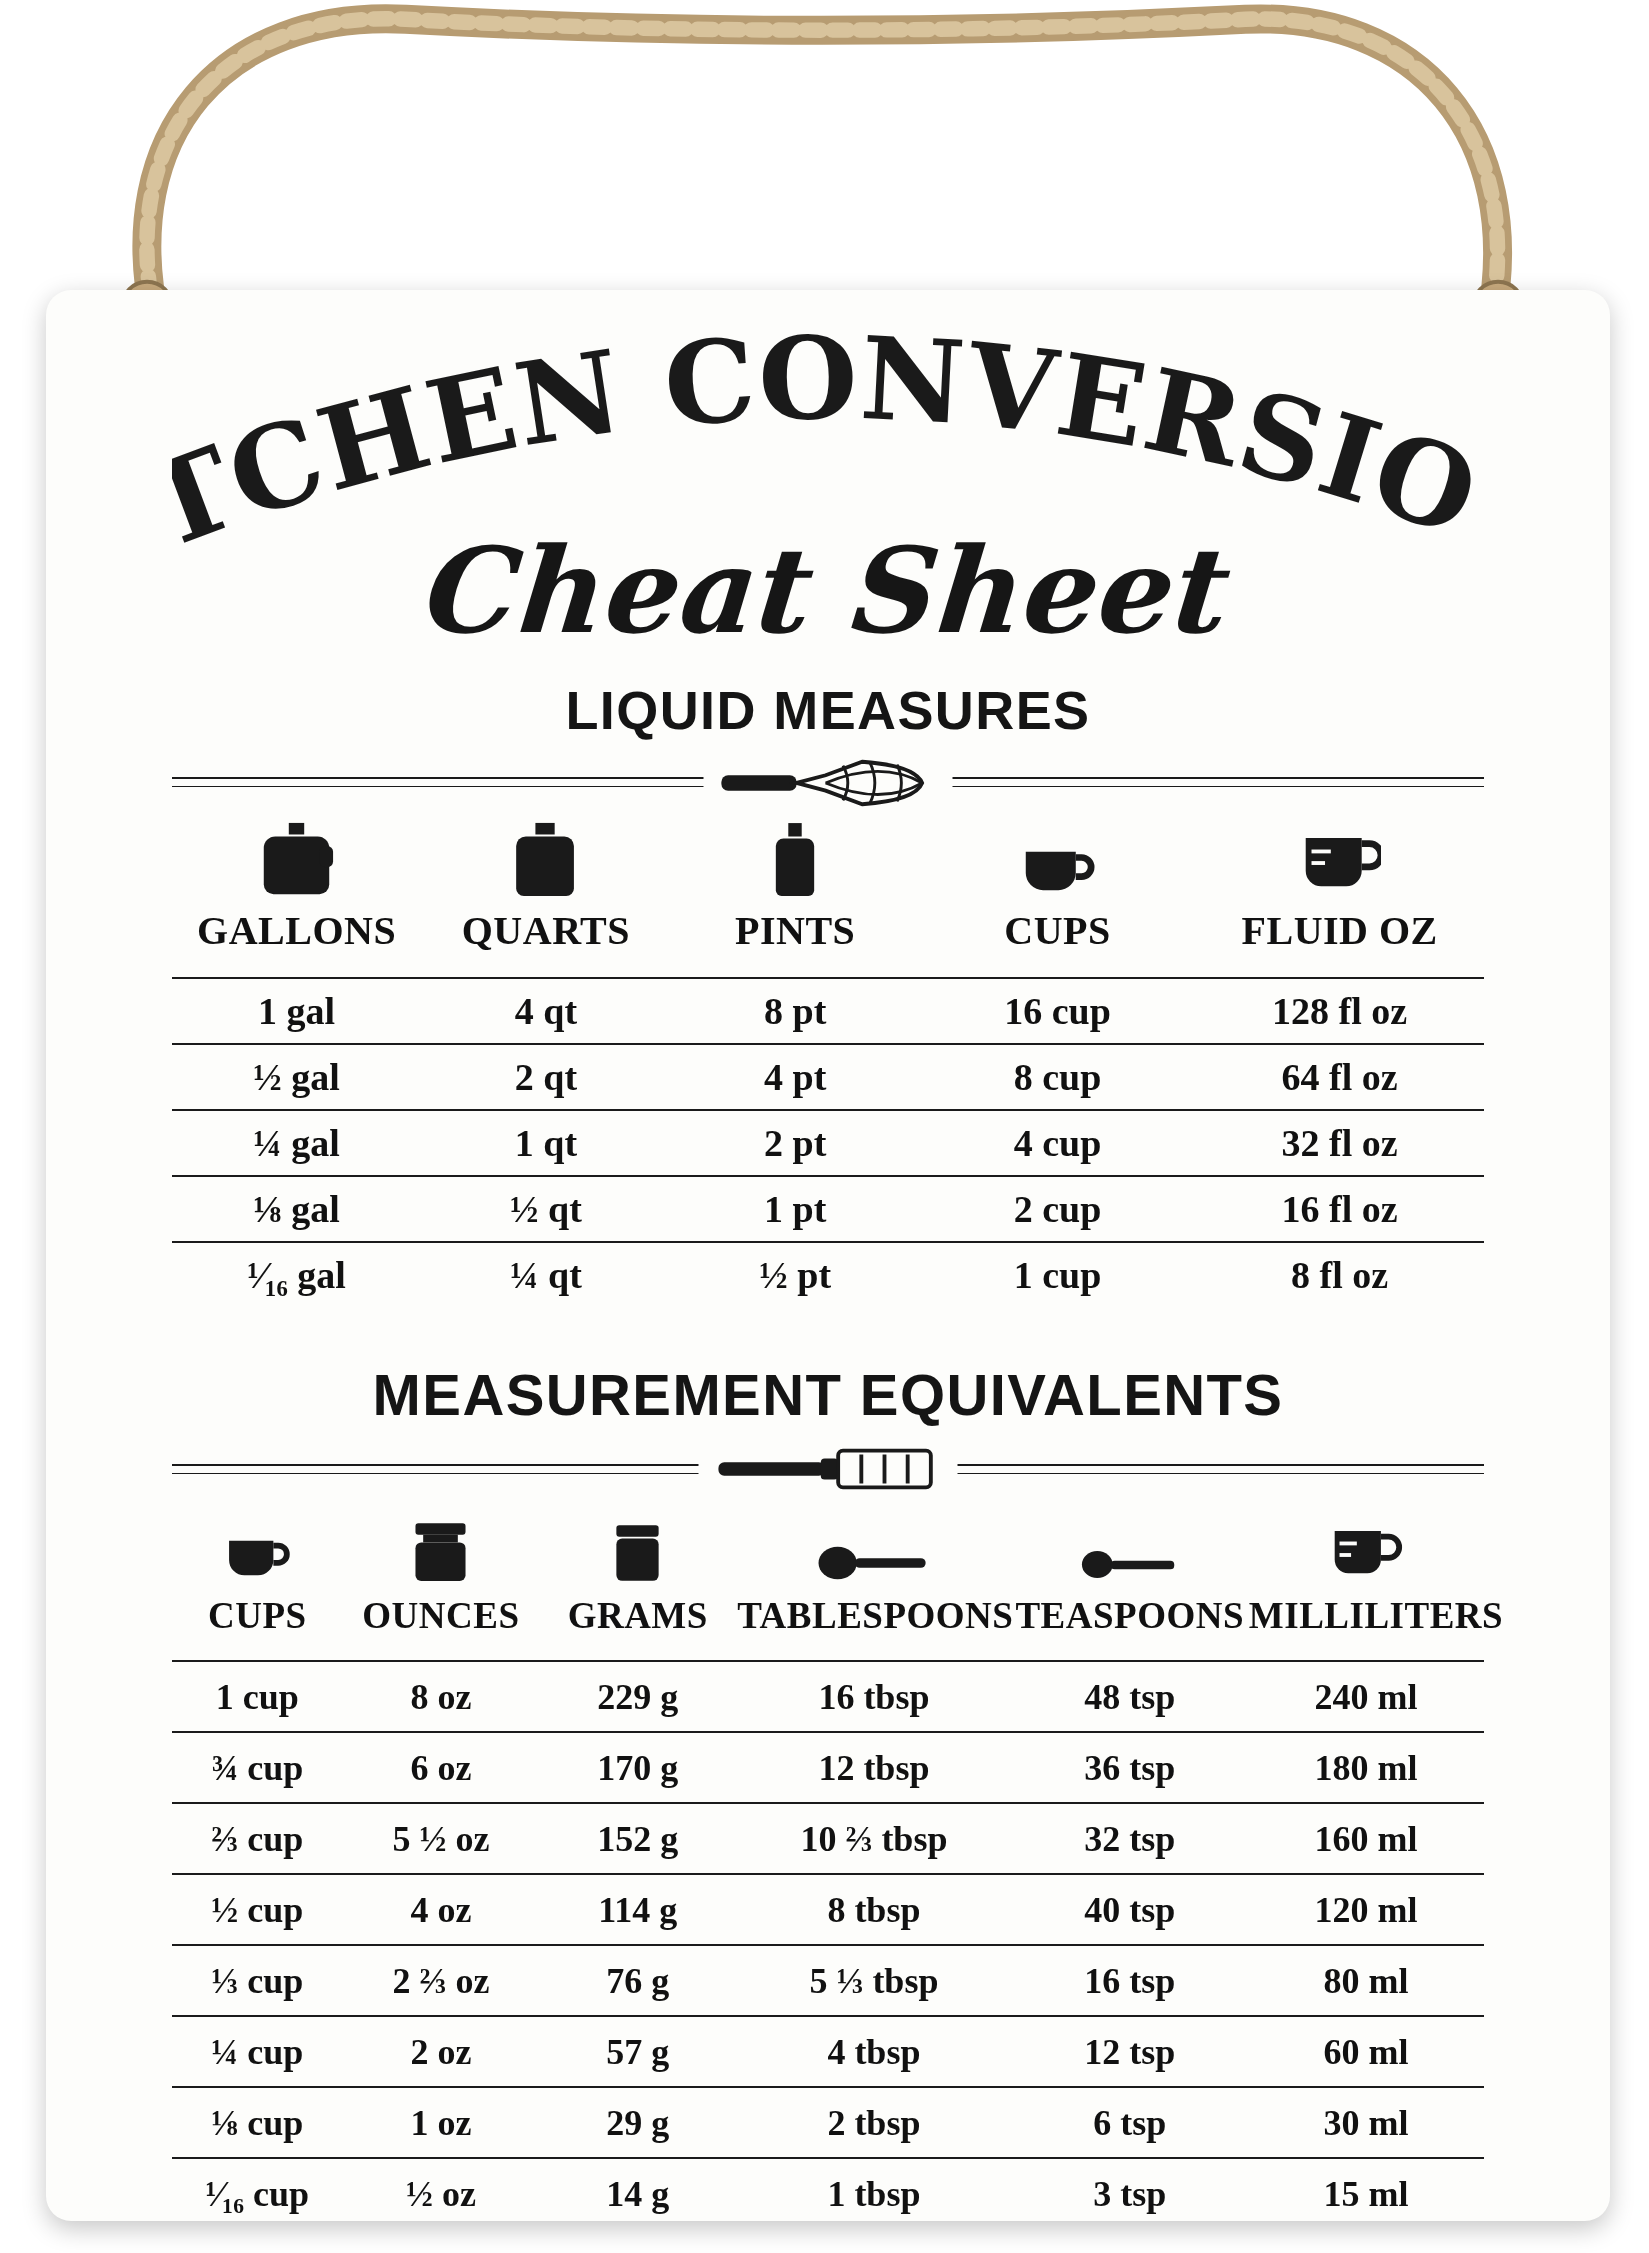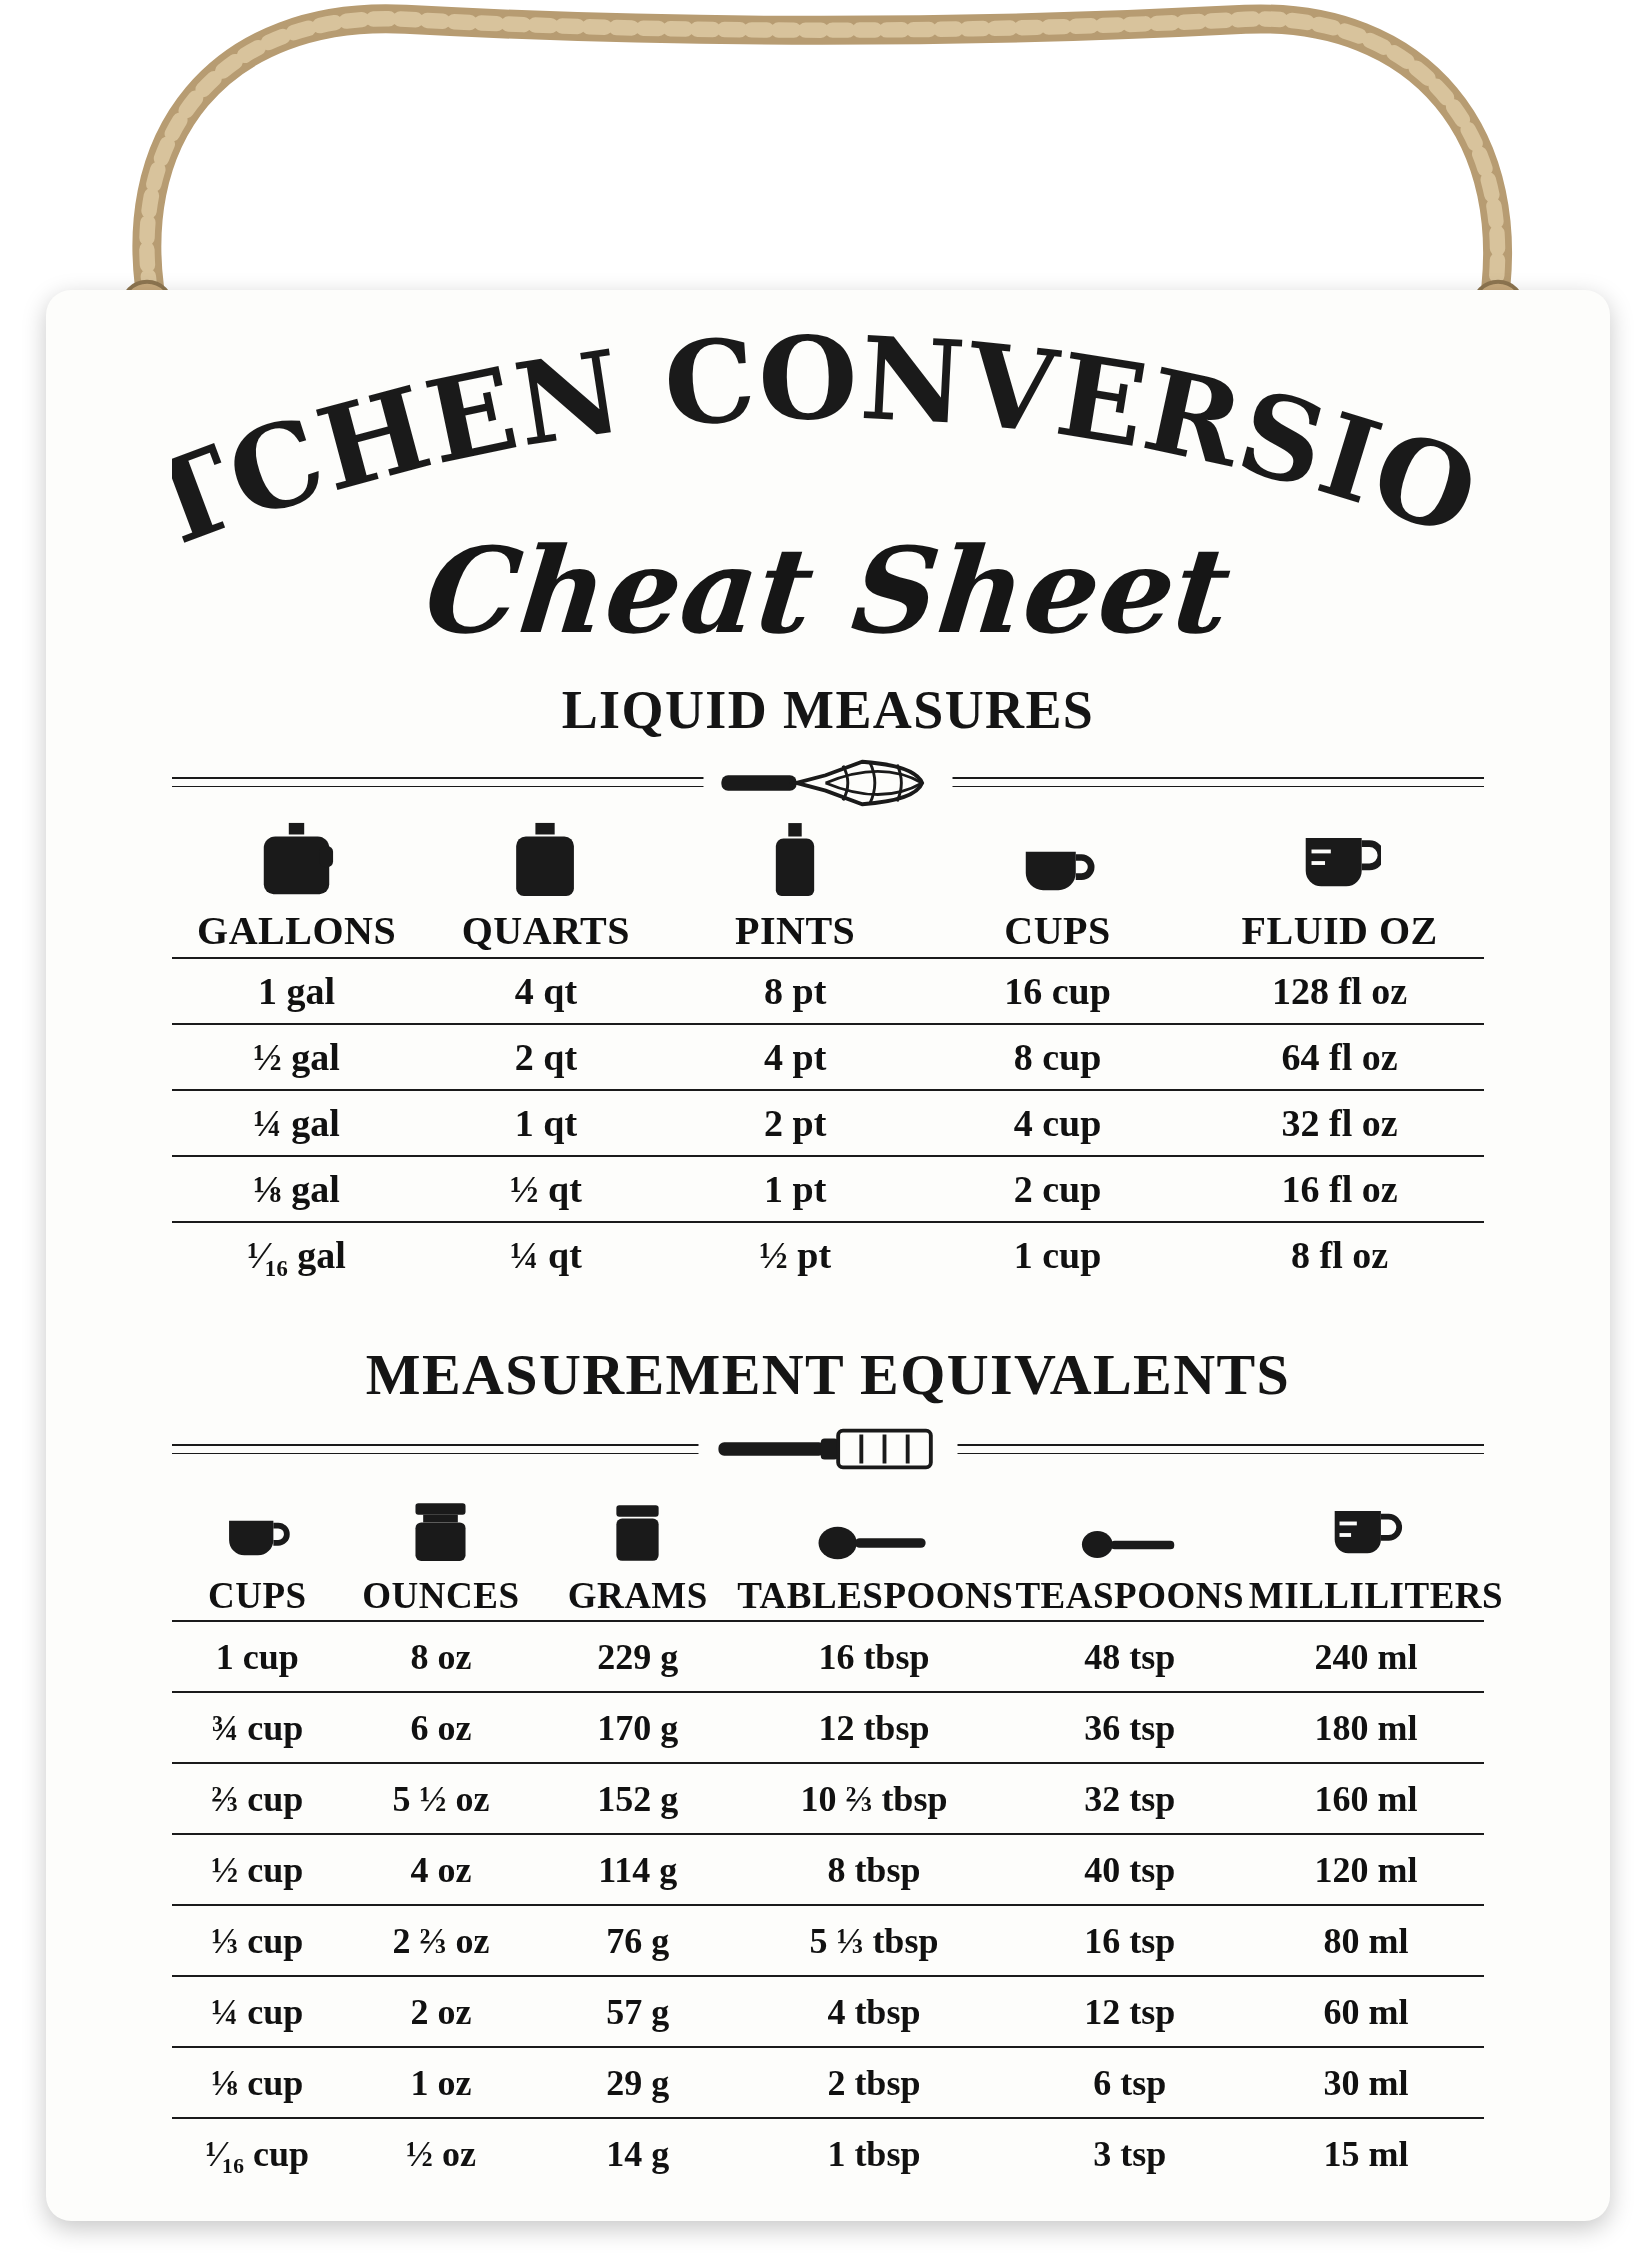--- a/index.html
+++ b/index.html
@@ -69,21 +69,21 @@
     font-weight: 700;
     font-size: 118px;
     line-height: 1;
     color: #161616;
     margin-top: -19.3px;
     transform: skewX(-6deg);
   }
 
   .section-title {
     text-align: center;
-    font-family: Liberation Serif, serif;
+    font-family: Liberation Sans, sans-serif;
     font-weight: 700;
     font-size: 54px;
     letter-spacing: 1.4px;
     color: #151515;
     margin-top: 29px;
   }
   .section-title.second { margin-top: 54px; font-size: 58px; }
 
   
   .divider {
@@ -128,21 +128,21 @@
     vertical-align: bottom;
     text-align: center;
     padding-bottom: 3.9px;
   }
   .head-row td {
     font-family: "Liberation Serif", serif;
     font-weight: 700;
     font-size: 39px;
     letter-spacing: 0.5px;
     text-align: center;
-    padding-bottom: 3px;
+    padding-bottom: 23px;
     color: #111;
   }
   .liquid .head-row td { font-size: 40px; }
   .equiv .head-row td { font-size: 37px; }
 
   tbody tr td {
     font-family: "Liberation Serif", serif;
     font-weight: 700;
     font-size: 37px;
     text-align: center;

